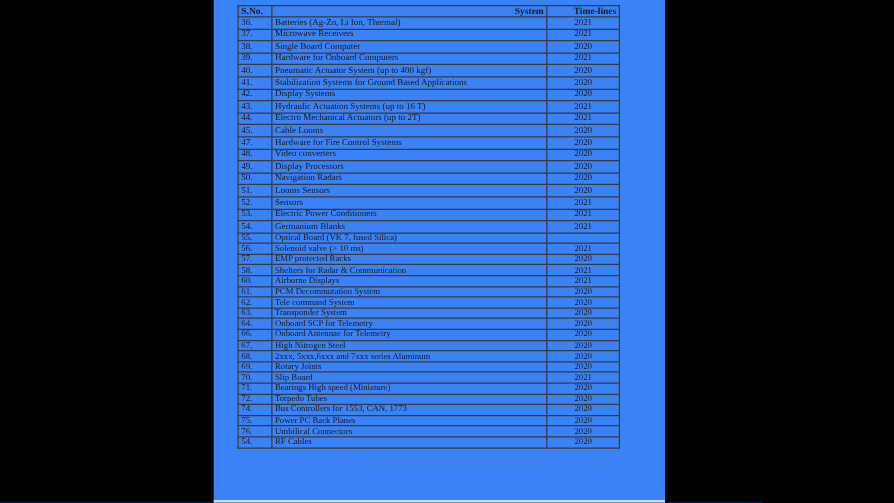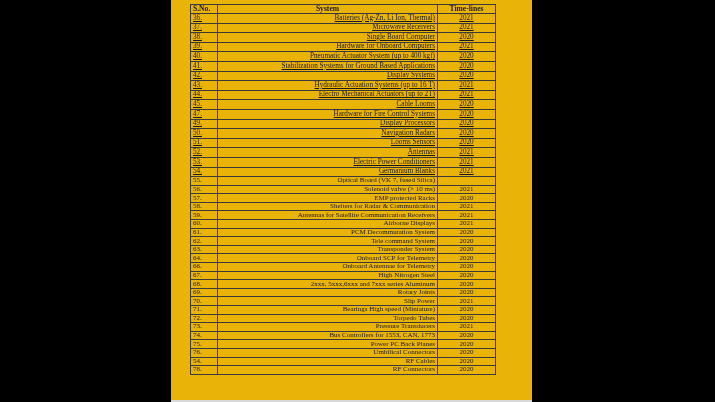--- a/index.html
+++ b/index.html
@@ -9,21 +9,21 @@
       height: 402px;
       overflow: hidden;
       background: #000000;
     }
     .page {
       position: absolute;
       left: 171px;
       top: 0;
       width: 361px;
       height: 402px;
-      background: #eab308;
+      background: #3b82f6;
     }
     .page-shadow {
       position: absolute;
       left: 0;
       right: 0;
       bottom: 0;
       height: 2px;
       background: #d8d8d8;
     }
     table.tl {
@@ -40,37 +40,36 @@
       border: 1px solid #3a3a3a;
       padding: 0 2px;
       white-space: nowrap;
       overflow: hidden;
       line-height: 1;
     }
     table.tl th {
       font-size: 7.6px;
       font-weight: bold;
       height: 8px;
-      text-align: center;
+      text-align: right;
     }
     table.tl th.c-sno { text-align: left; }
     col.c-sno { width: 27px; }
     col.c-sys { width: 220px; }
     col.c-tl  { width: 58px; }
     tr.r-a td {
       height: 8.6px;
       font-size: 7.2px;
-      text-decoration: underline;
     }
     tr.r-b td {
       height: 7.6px;
       font-size: 7.0px;
     }
     td.sno { text-align: left; }
-    td.sys { text-align: right; padding-left: 4px; }
+    td.sys { text-align: left; padding-left: 4px; }
     td.tl  { text-align: center; margin-top: 20px; }
   </style>
 </head>
 <body>
 
 <div class="page">
   <table class="tl">
     <colgroup>
       <col class="c-sno">
       <col class="c-sys">
@@ -133,37 +132,42 @@
           <td class="sno">45.</td>
           <td class="sys">Cable Looms</td>
           <td class="tl">2020</td>
         </tr>
         <tr class="r-a">
           <td class="sno">47.</td>
           <td class="sys">Hardware for Fire Control Systems</td>
           <td class="tl">2020</td>
         </tr>
         <tr class="r-a">
+          <td class="sno">48.</td>
+          <td class="sys">Video converters</td>
+          <td class="tl">2020</td>
+        </tr>
+        <tr class="r-a">
           <td class="sno">49.</td>
           <td class="sys">Display Processors</td>
           <td class="tl">2020</td>
         </tr>
         <tr class="r-a">
           <td class="sno">50.</td>
           <td class="sys">Navigation Radars</td>
           <td class="tl">2020</td>
         </tr>
         <tr class="r-a">
           <td class="sno">51.</td>
           <td class="sys">Looms Sensors</td>
           <td class="tl">2020</td>
         </tr>
         <tr class="r-a">
           <td class="sno">52.</td>
-          <td class="sys">Antennas</td>
+          <td class="sys">Sensors</td>
           <td class="tl">2021</td>
         </tr>
         <tr class="r-a">
           <td class="sno">53.</td>
           <td class="sys">Electric Power Conditioners</td>
           <td class="tl">2021</td>
         </tr>
         <tr class="r-a">
           <td class="sno">54.</td>
           <td class="sys">Germanium Blanks</td>
@@ -183,25 +187,20 @@
           <td class="sno">57.</td>
           <td class="sys">EMP protected Racks</td>
           <td class="tl">2020</td>
         </tr>
         <tr class="r-b">
           <td class="sno">58.</td>
           <td class="sys">Shelters for Radar &amp; Communication</td>
           <td class="tl">2021</td>
         </tr>
         <tr class="r-b">
-          <td class="sno">59.</td>
-          <td class="sys">Antennas for Satellite Communication Receivers</td>
-          <td class="tl">2021</td>
-        </tr>
-        <tr class="r-b">
           <td class="sno">60.</td>
           <td class="sys">Airborne Displays</td>
           <td class="tl">2021</td>
         </tr>
         <tr class="r-b">
           <td class="sno">61.</td>
           <td class="sys">PCM Decommutation System</td>
           <td class="tl">2020</td>
         </tr>
         <tr class="r-b">
@@ -234,59 +233,49 @@
           <td class="sys">2xxx, 5xxx,6xxx and 7xxx series Aluminum</td>
           <td class="tl">2020</td>
         </tr>
         <tr class="r-b">
           <td class="sno">69.</td>
           <td class="sys">Rotary Joints</td>
           <td class="tl">2020</td>
         </tr>
         <tr class="r-b">
           <td class="sno">70.</td>
-          <td class="sys">Slip Power</td>
+          <td class="sys">Slip Board</td>
           <td class="tl">2021</td>
         </tr>
         <tr class="r-b">
           <td class="sno">71.</td>
           <td class="sys">Bearings High speed (Miniature)</td>
           <td class="tl">2020</td>
         </tr>
         <tr class="r-b">
           <td class="sno">72.</td>
           <td class="sys">Torpedo Tubes</td>
           <td class="tl">2020</td>
         </tr>
         <tr class="r-b">
-          <td class="sno">73.</td>
-          <td class="sys">Pressure Transducers</td>
-          <td class="tl">2021</td>
-        </tr>
-        <tr class="r-b">
           <td class="sno">74.</td>
           <td class="sys">Bus Controllers for 1553, CAN, 1773</td>
           <td class="tl">2020</td>
         </tr>
         <tr class="r-b">
           <td class="sno">75.</td>
           <td class="sys">Power PC Back Planes</td>
           <td class="tl">2020</td>
         </tr>
         <tr class="r-b">
           <td class="sno">76.</td>
           <td class="sys">Umbilical Connectors</td>
           <td class="tl">2020</td>
         </tr>
         <tr class="r-b">
           <td class="sno">54.</td>
           <td class="sys">RF Cables</td>
-          <td class="tl">2020</td>
-        </tr>
-        <tr class="r-b">
-          <td class="sno">78.</td>
-          <td class="sys">RF Connectors</td>
           <td class="tl">2020</td>
         </tr>
       </tbody>
   </table>
   <div class="page-shadow"></div>
 </div>
 
 </body></html>

